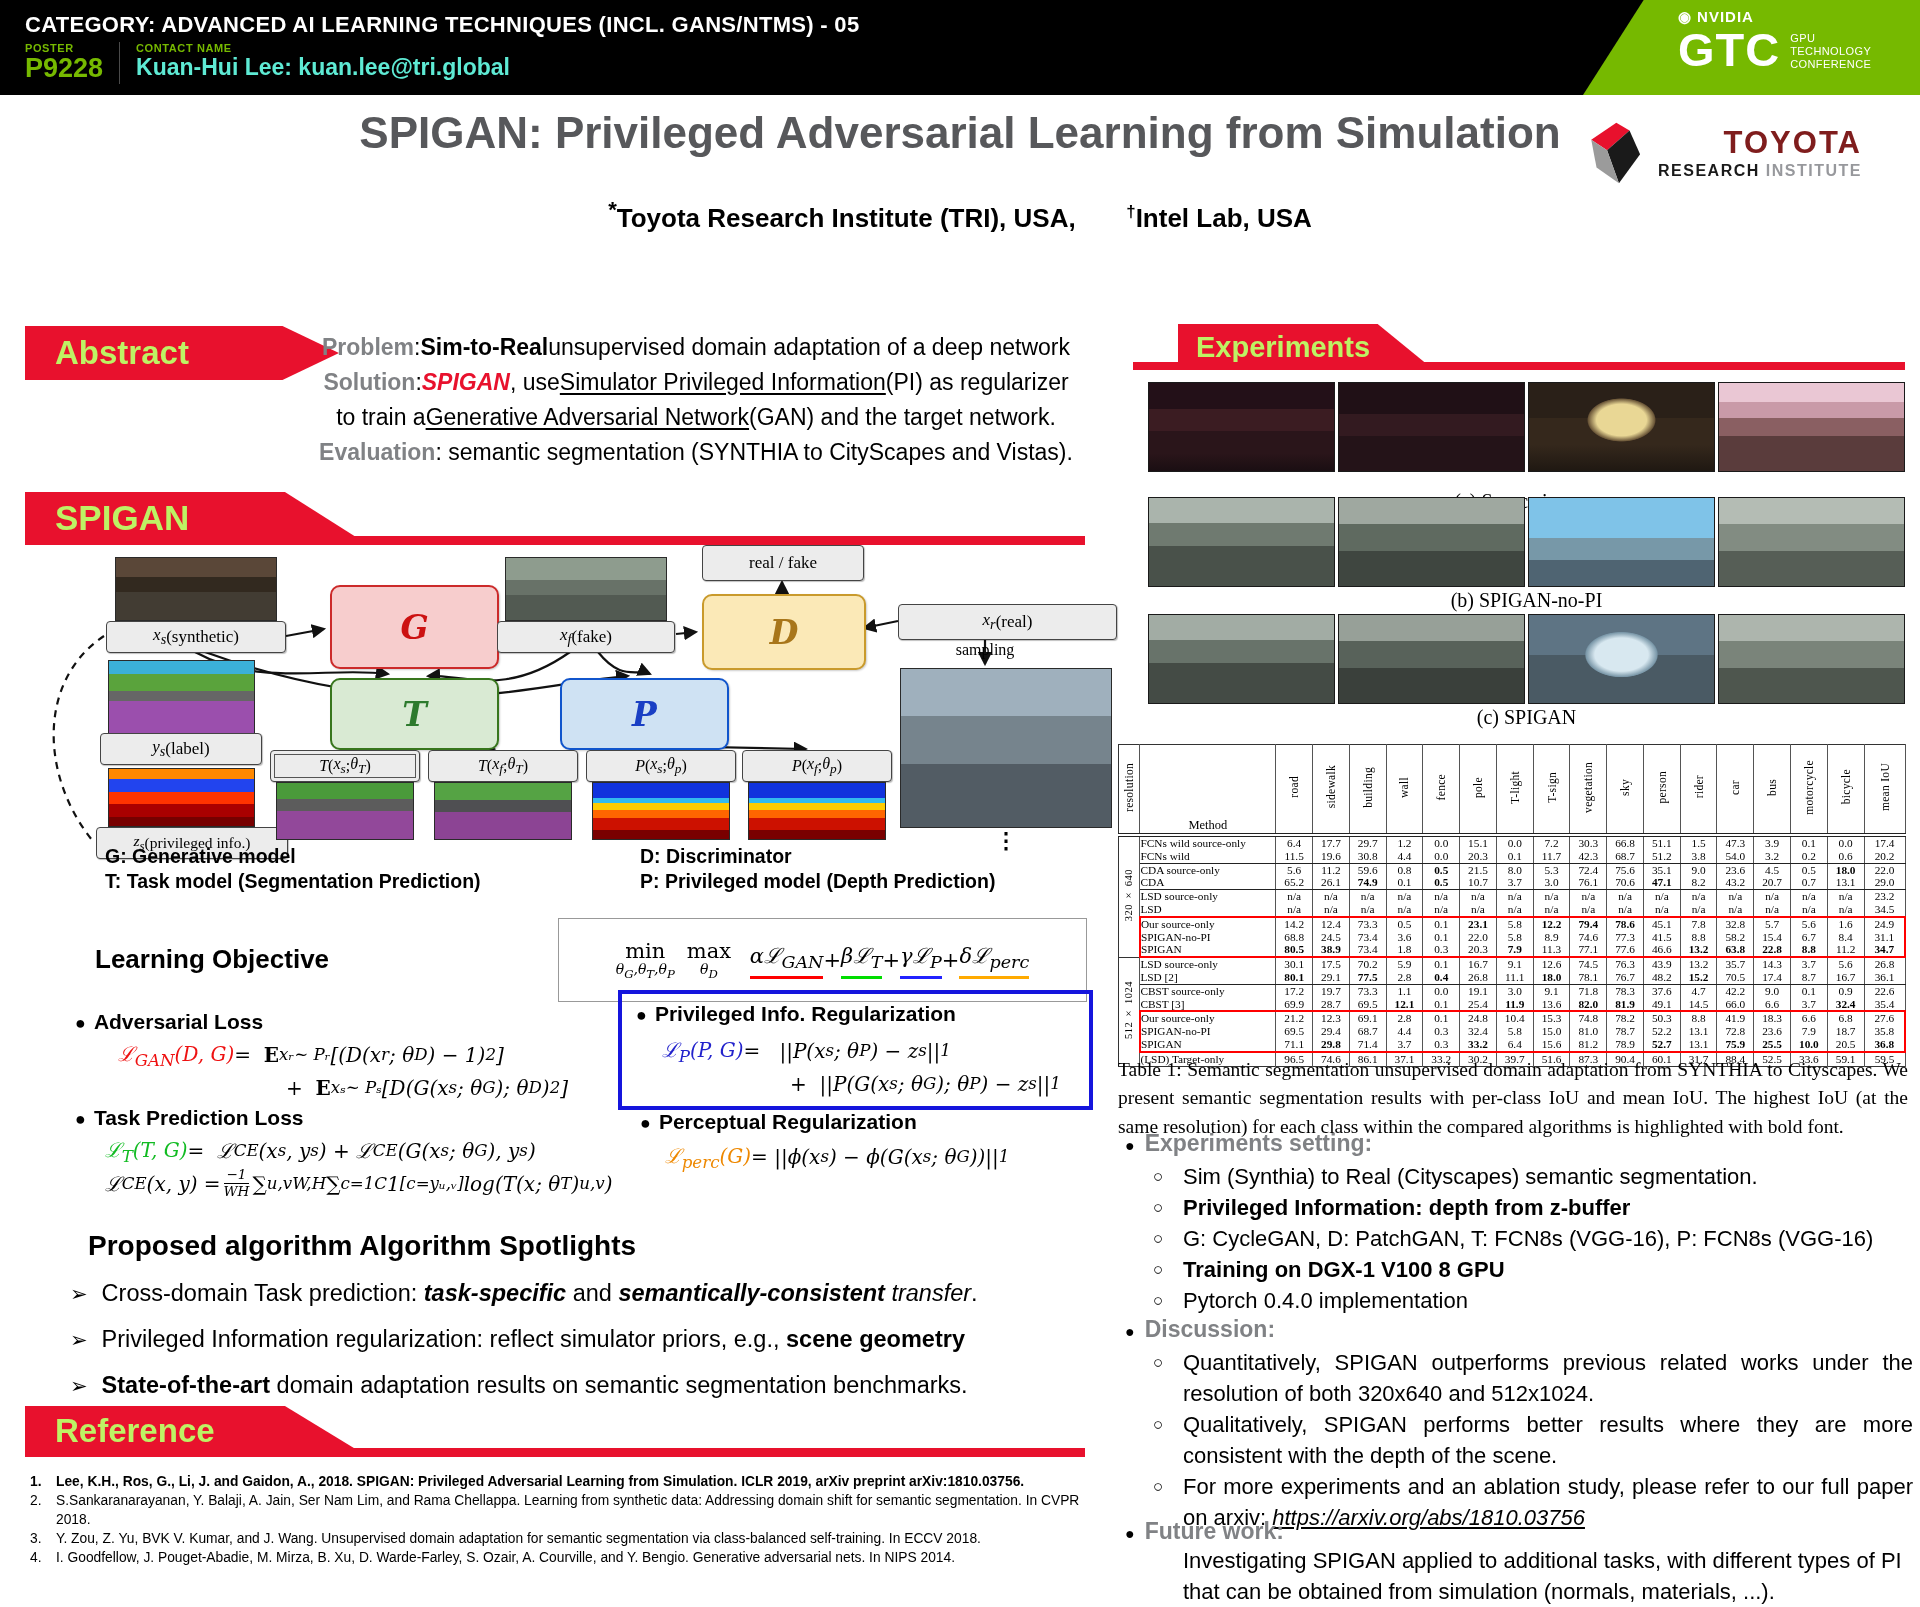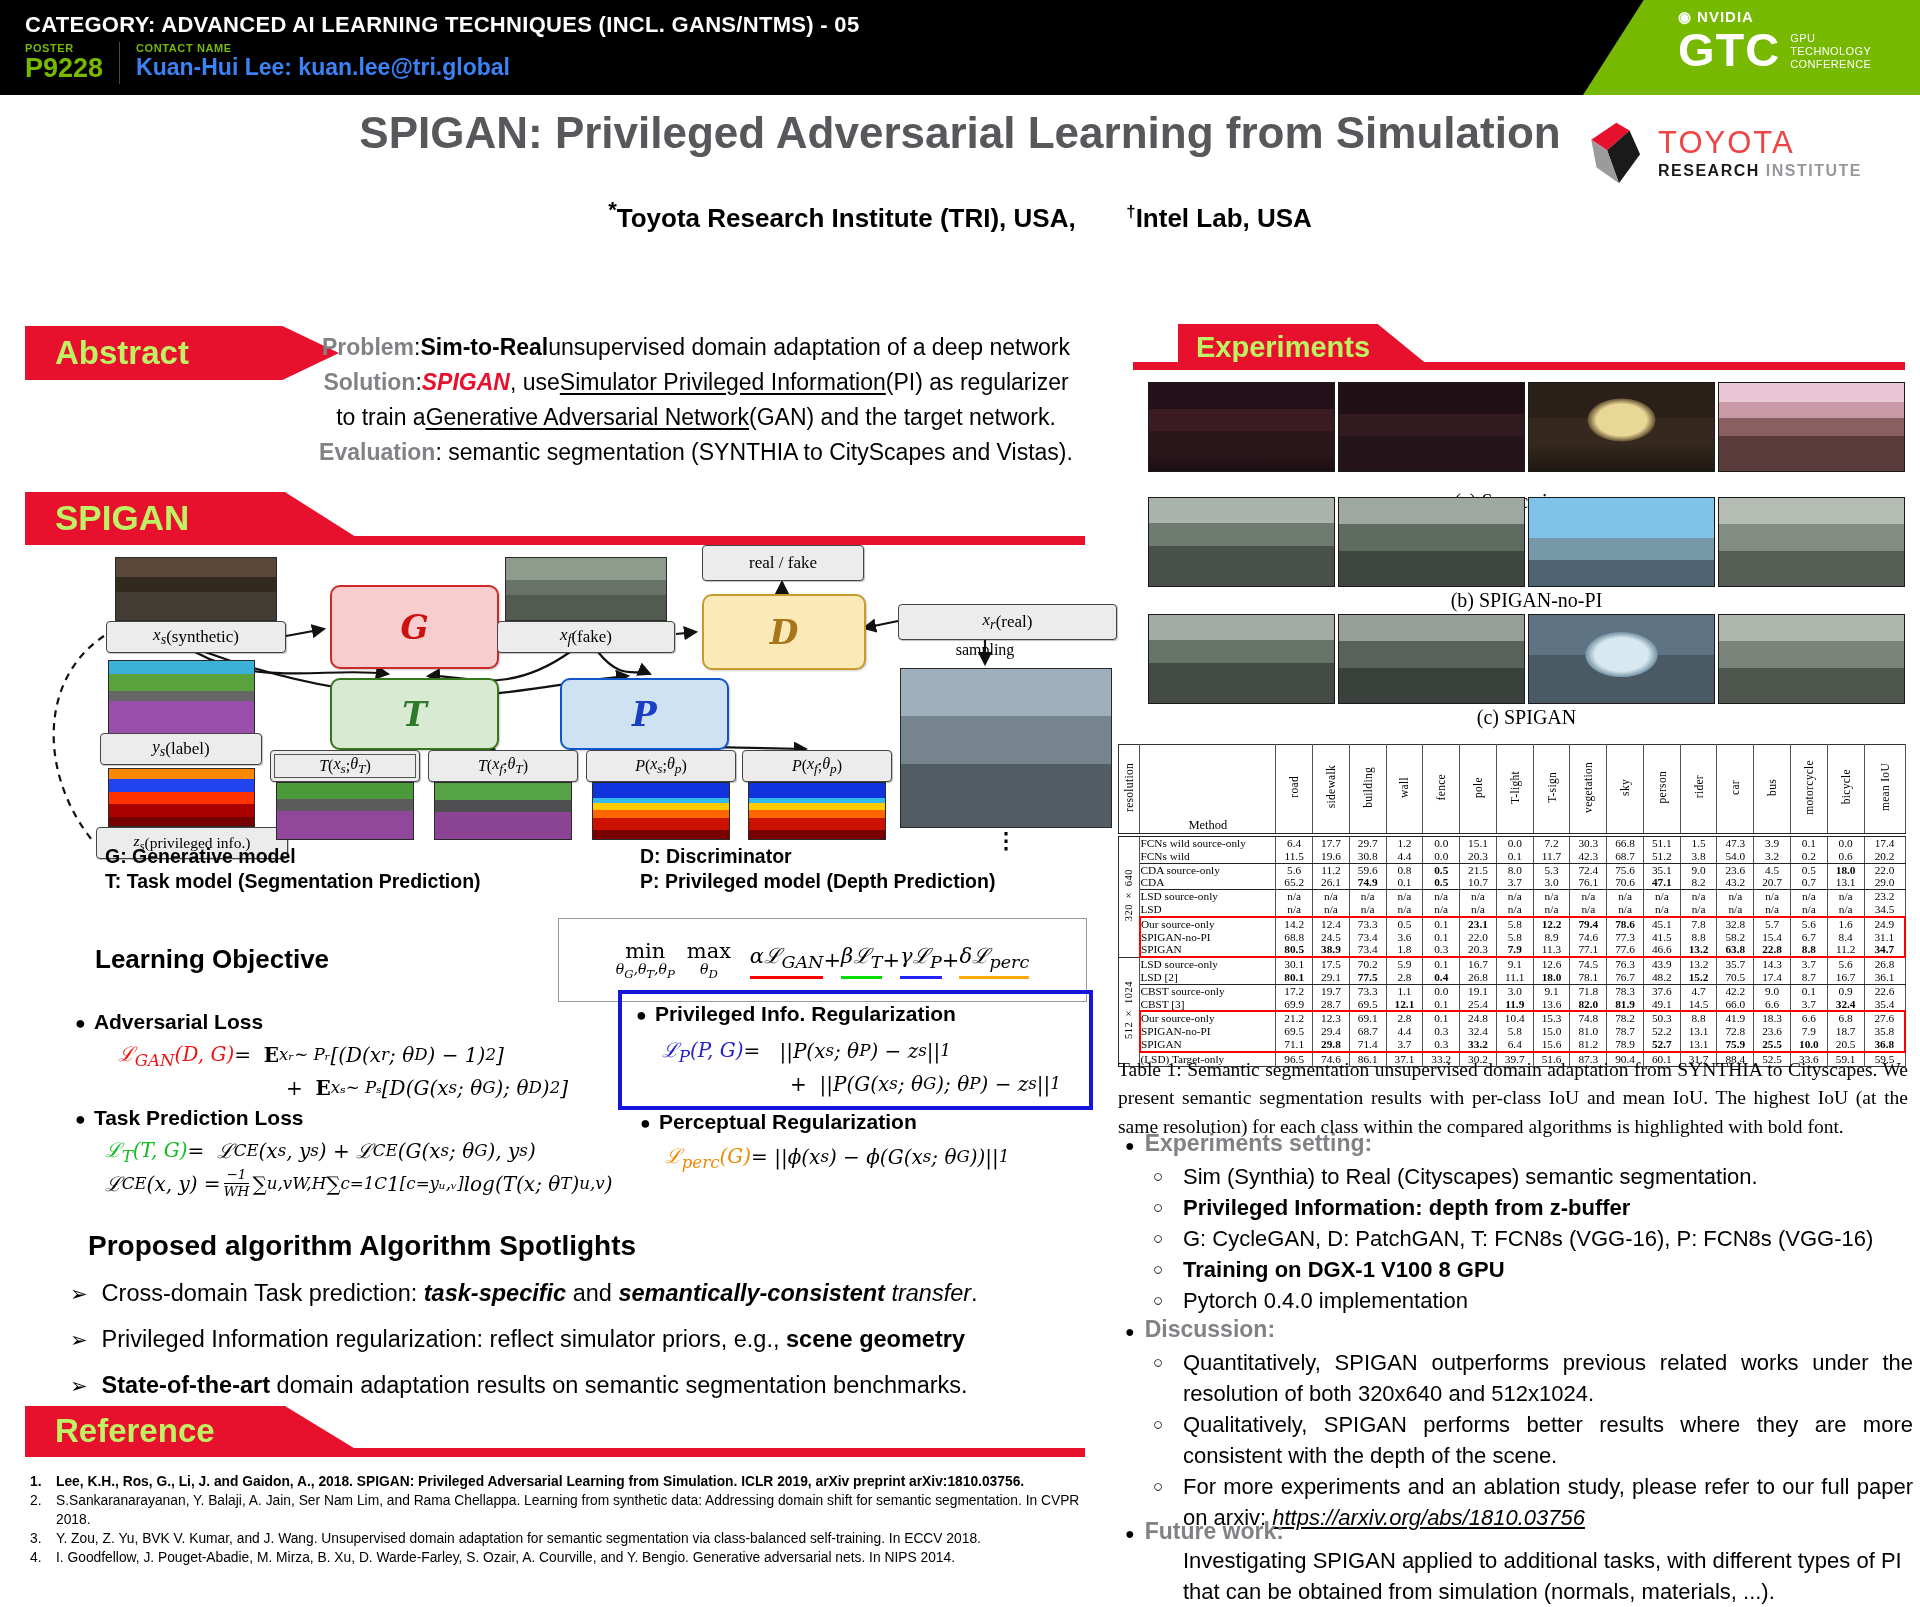--- a/index.html
+++ b/index.html
@@ -6,39 +6,39 @@
   .poster{position:relative;width:1920px;height:1607px;background:#fff;overflow:hidden;
           font-family:"Liberation Sans",sans-serif;color:#000;}
 
   
   .topbar{position:absolute;left:0;top:0;width:1920px;height:95px;background:#000;}
   .cat{position:absolute;left:25px;top:12px;color:#fff;font-size:22px;font-weight:bold;letter-spacing:.3px;white-space:nowrap;}
   .meta{position:absolute;left:25px;top:42px;display:flex;gap:16px;align-items:stretch;}
   .plabel{color:#76b900;font-size:11px;font-weight:bold;letter-spacing:.6px;}
   .pid{color:#76b900;font-size:27px;font-weight:bold;line-height:1.1;}
   .vdiv{width:1px;background:#4a4a4a;}
-  .cname{color:#3b82f6;font-size:23px;font-weight:bold;line-height:1.2;white-space:nowrap;}
+  .cname{color:#5eead4;font-size:23px;font-weight:bold;line-height:1.2;white-space:nowrap;}
   .gtc{position:absolute;right:0;top:0;width:337px;height:95px;background:#76b900;
        clip-path:polygon(18% 0,100% 0,100% 100%,0 100%);}
   .gtc-inner{position:absolute;left:95px;top:8px;color:#fff;}
   .nvrow{font-size:15px;font-weight:bold;display:flex;align-items:center;gap:5px;letter-spacing:1px;}
   .nv-eye{font-size:15px;line-height:1;}
   .gtcrow{display:flex;gap:10px;align-items:flex-start;}
   .gtc-abbr{font-size:47px;font-weight:bold;line-height:1.05;letter-spacing:1px;}
   .gtc-tag{display:flex;flex-direction:column;font-size:11px;line-height:1.2;margin-top:7px;letter-spacing:.4px;}
 
   
   .page-title{position:absolute;left:0;top:108px;width:1920px;text-align:center;
               font-size:44px;font-weight:bold;color:#57585b;}
   .authors{position:absolute;left:0;top:166px;width:1920px;text-align:center;font-size:27px;}
   .authors b.sup, .affil b.sup{font-size:.85em;vertical-align:super;line-height:0;}
   .authors sup, .affil sup{font-size:.65em;}
   .affil{position:absolute;left:0;top:202px;width:1920px;text-align:center;font-size:26px;font-weight:bold;}
   .toyota{position:absolute;left:1582px;top:116px;display:flex;align-items:center;gap:10px;}
-  .tri-text .t1{color:#ef4444;font-size:31px;font-weight:normal;letter-spacing:2px;line-height:1;}
+  .tri-text .t1{color:#7f1d1d;font-size:31px;font-weight:bold;letter-spacing:2px;line-height:1;text-align:right;}
   .tri-text .t2{font-size:16px;letter-spacing:1.5px;margin-top:4px;white-space:nowrap;}
   .t2 .blk{color:#1a1a1a;font-weight:bold;}
   .t2 .gry{color:#97989c;font-weight:bold;}
 
   
   .banner{position:absolute;background:#e8112d;color:#bef264;font-weight:bold;
           display:flex;align-items:center;padding-left:30px;}
   #b-abstract{left:25px;top:326px;width:284px;height:54px;font-size:33px;
       clip-path:polygon(0 0,82% 0,100% 50%,82% 100%,0 100%);}
   #b-spigan{left:25px;top:492px;width:312px;height:52px;font-size:35px;

